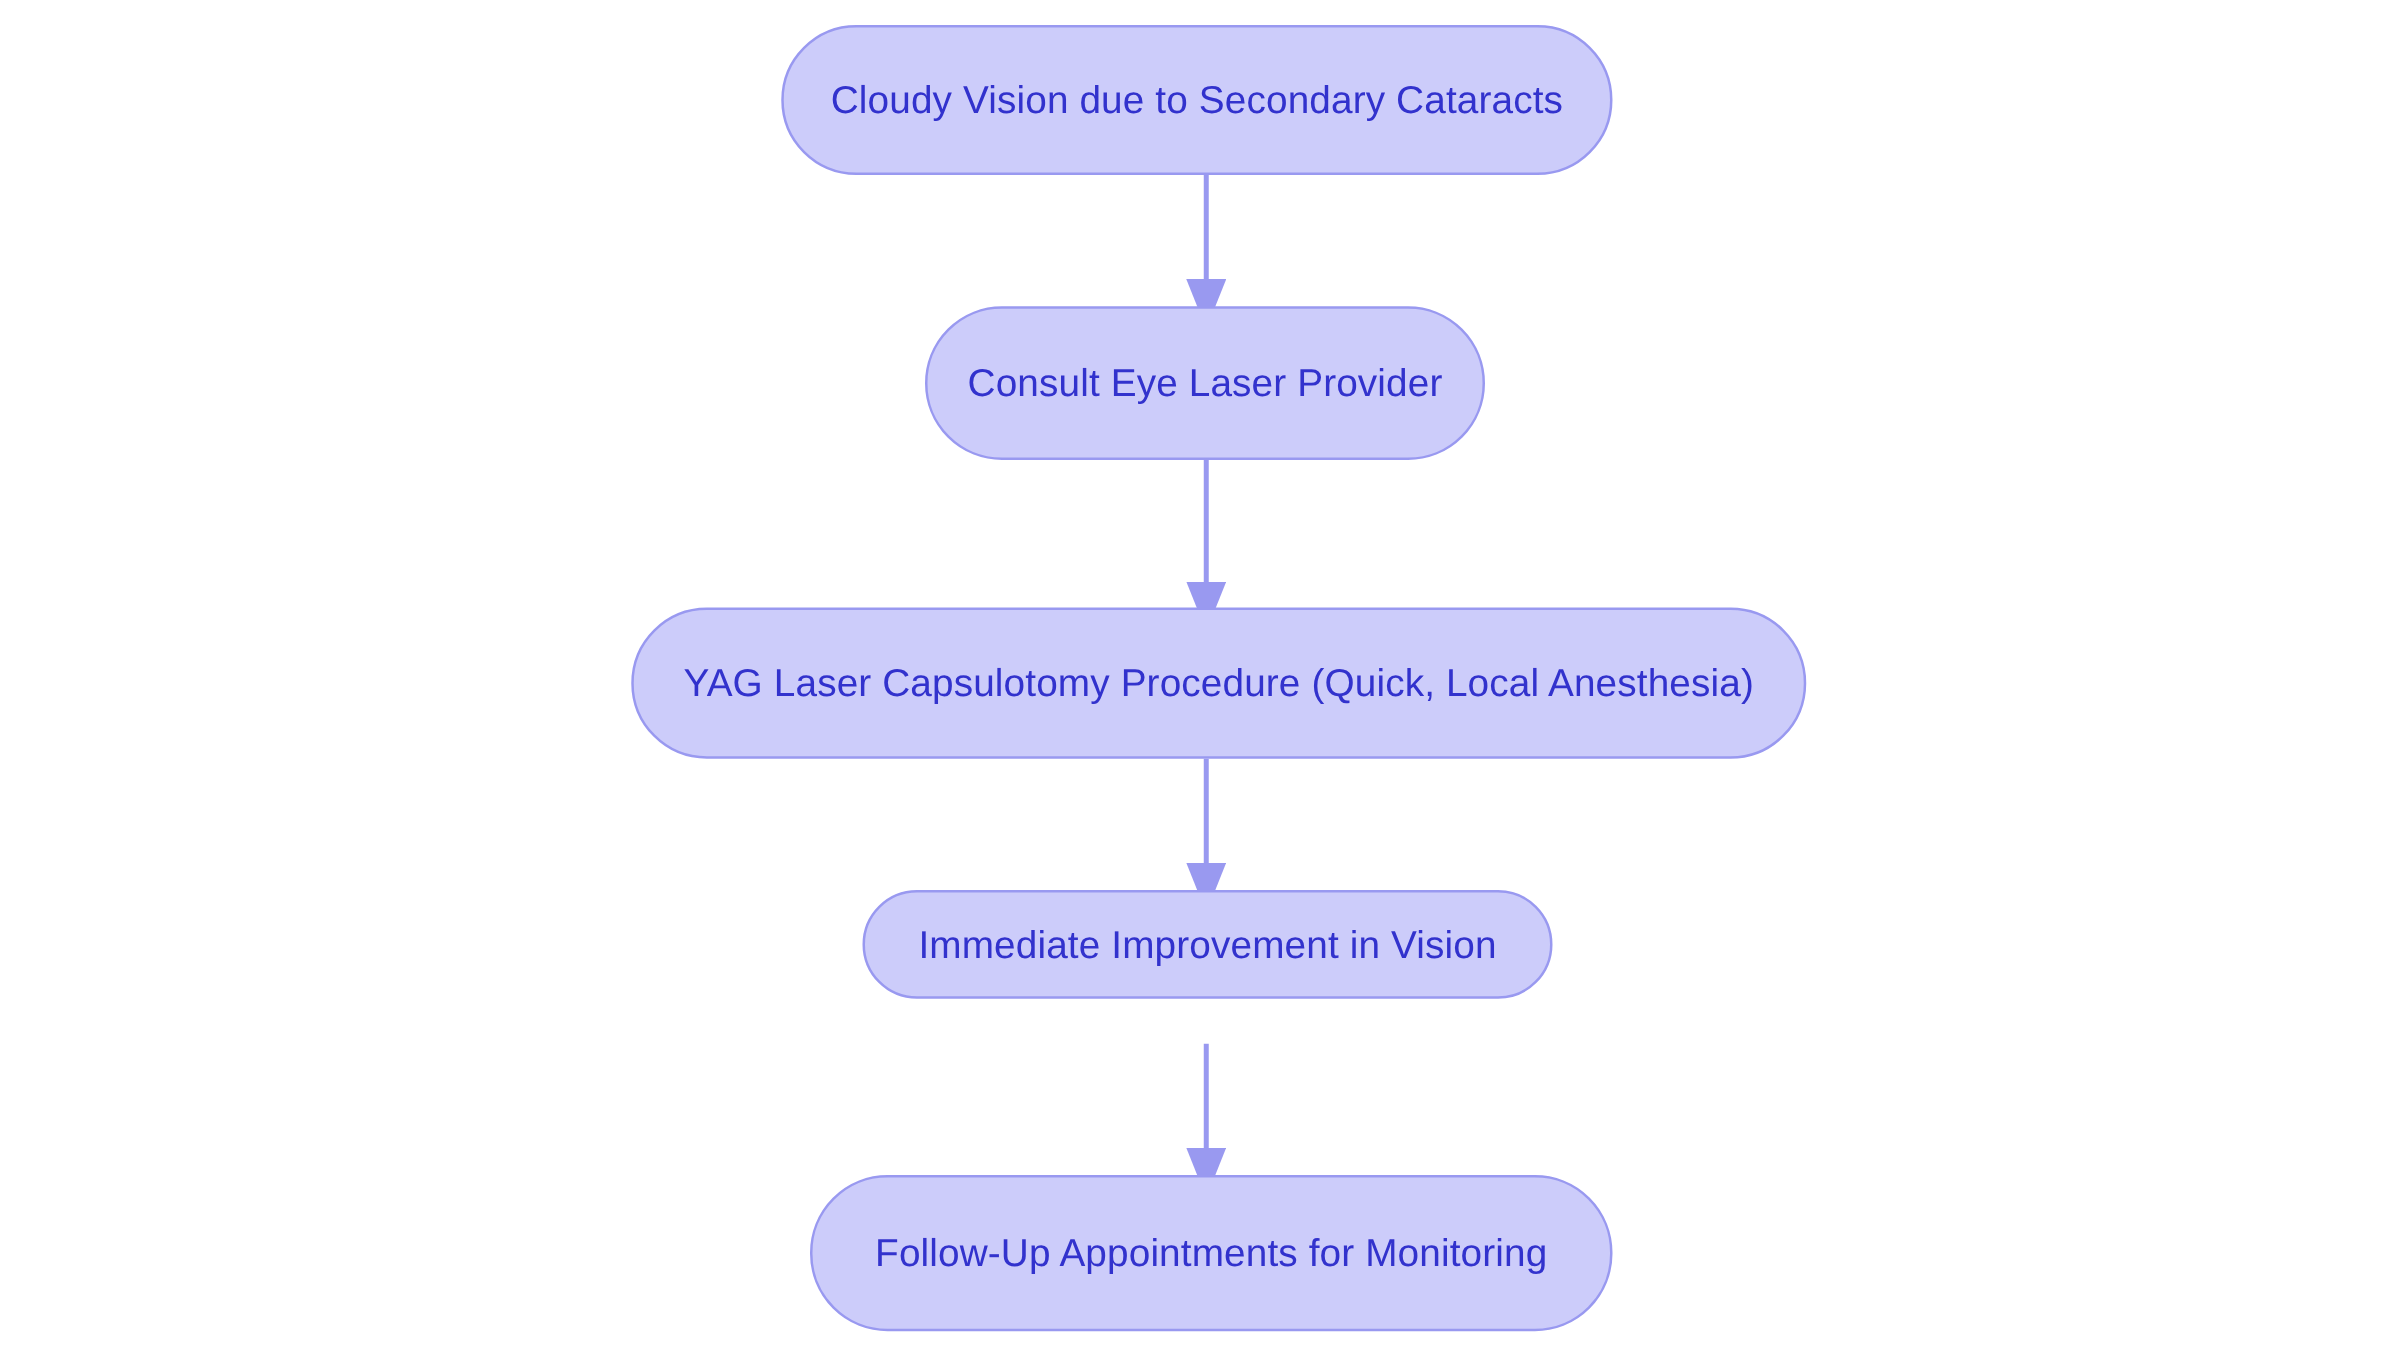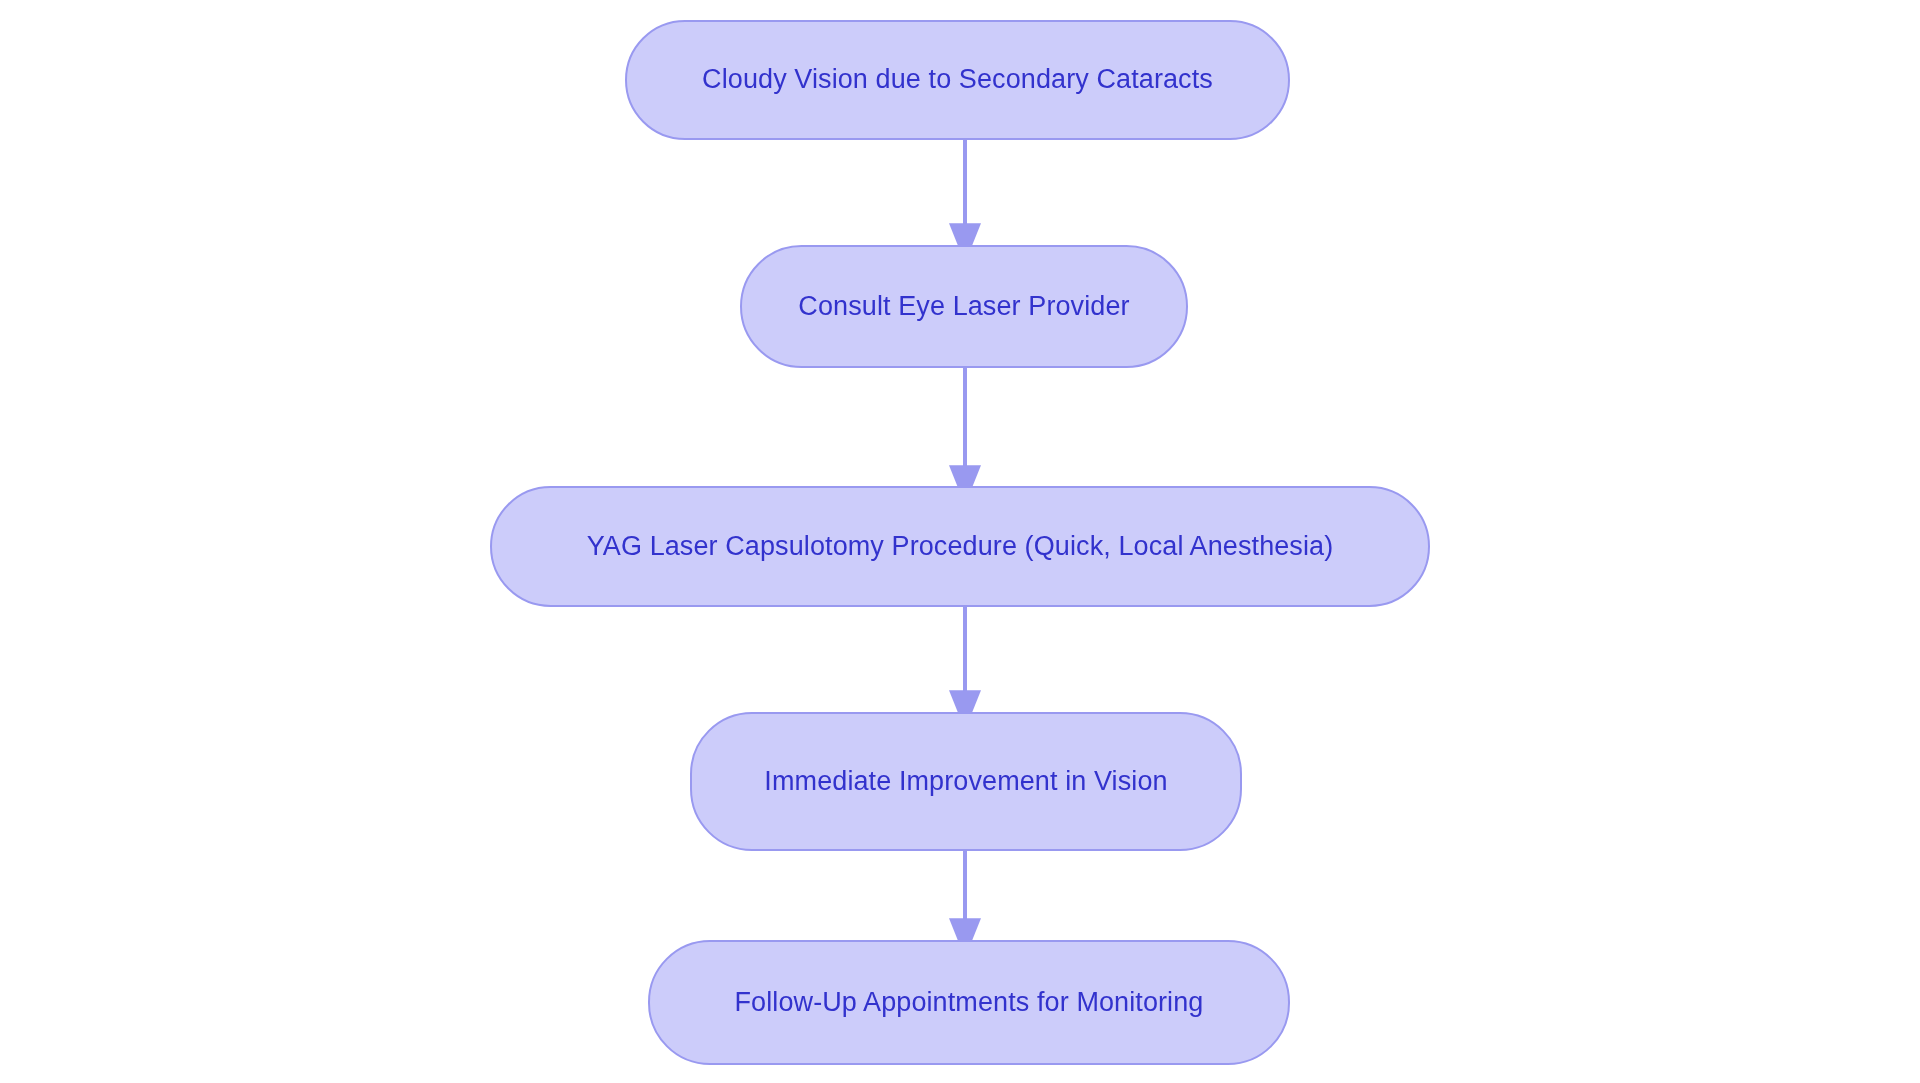--- a/index.html
+++ b/index.html
@@ -32,33 +32,33 @@
     display: flex;
     align-items: center;
     justify-content: center;
     background: #ccccfa;
     border: 2px solid #9999f0;
     border-radius: 62px;
     text-align: center;
   }
   .flow-node .node-label {
     color: #3232cd;
-    font-size: 27px;
+    font-size: 31px;
     font-weight: 400;
     letter-spacing: 0.1px;
     line-height: 1.15;
     white-space: nowrap;
     padding: 0 34px;
   }
 
   
   #node-1 { left: 625px;  top: 20px;   width: 665px; height: 120px; }
   #node-2 { left: 740px;  top: 245px;  width: 448px; height: 123px; }
-  #node-3 { left: 490px;  top: 486px;  width: 940px; height: 121px; }
-  #node-4 { left: 690px;  top: 712px;  width: 552px; height: 139px; }
+  #node-3 { left: 505px;  top: 486px;  width: 940px; height: 121px; }
+  #node-4 { left: 690px;  top: 712px;  width: 552px; height: 87px; }
   #node-5 { left: 648px;  top: 940px;  width: 642px; height: 125px; }
 </style>
 </head>
 <body>
 
 <div id="flow-canvas">
 
   <svg id="edge-layer" viewBox="0 0 1920 1083" width="1920" height="1083" xmlns="http://www.w3.org/2000/svg">
     <defs>
       <marker id="arrowhead" markerWidth="10" markerHeight="8" refX="1.2" refY="4" orient="auto" markerUnits="strokeWidth">

